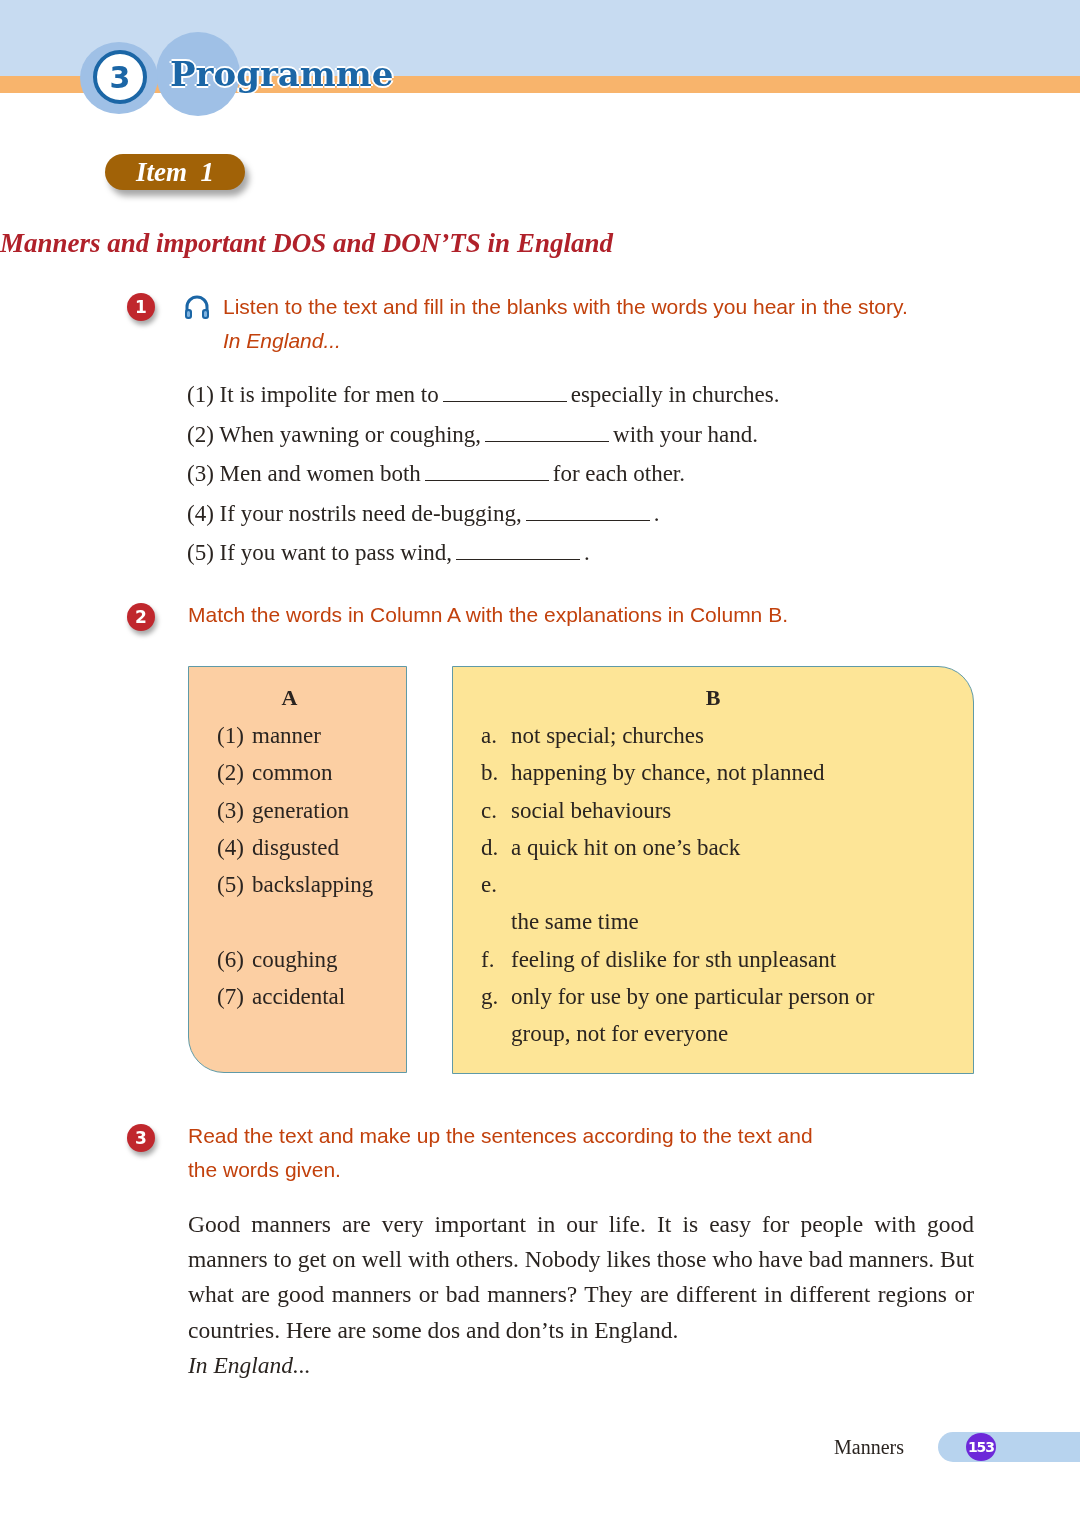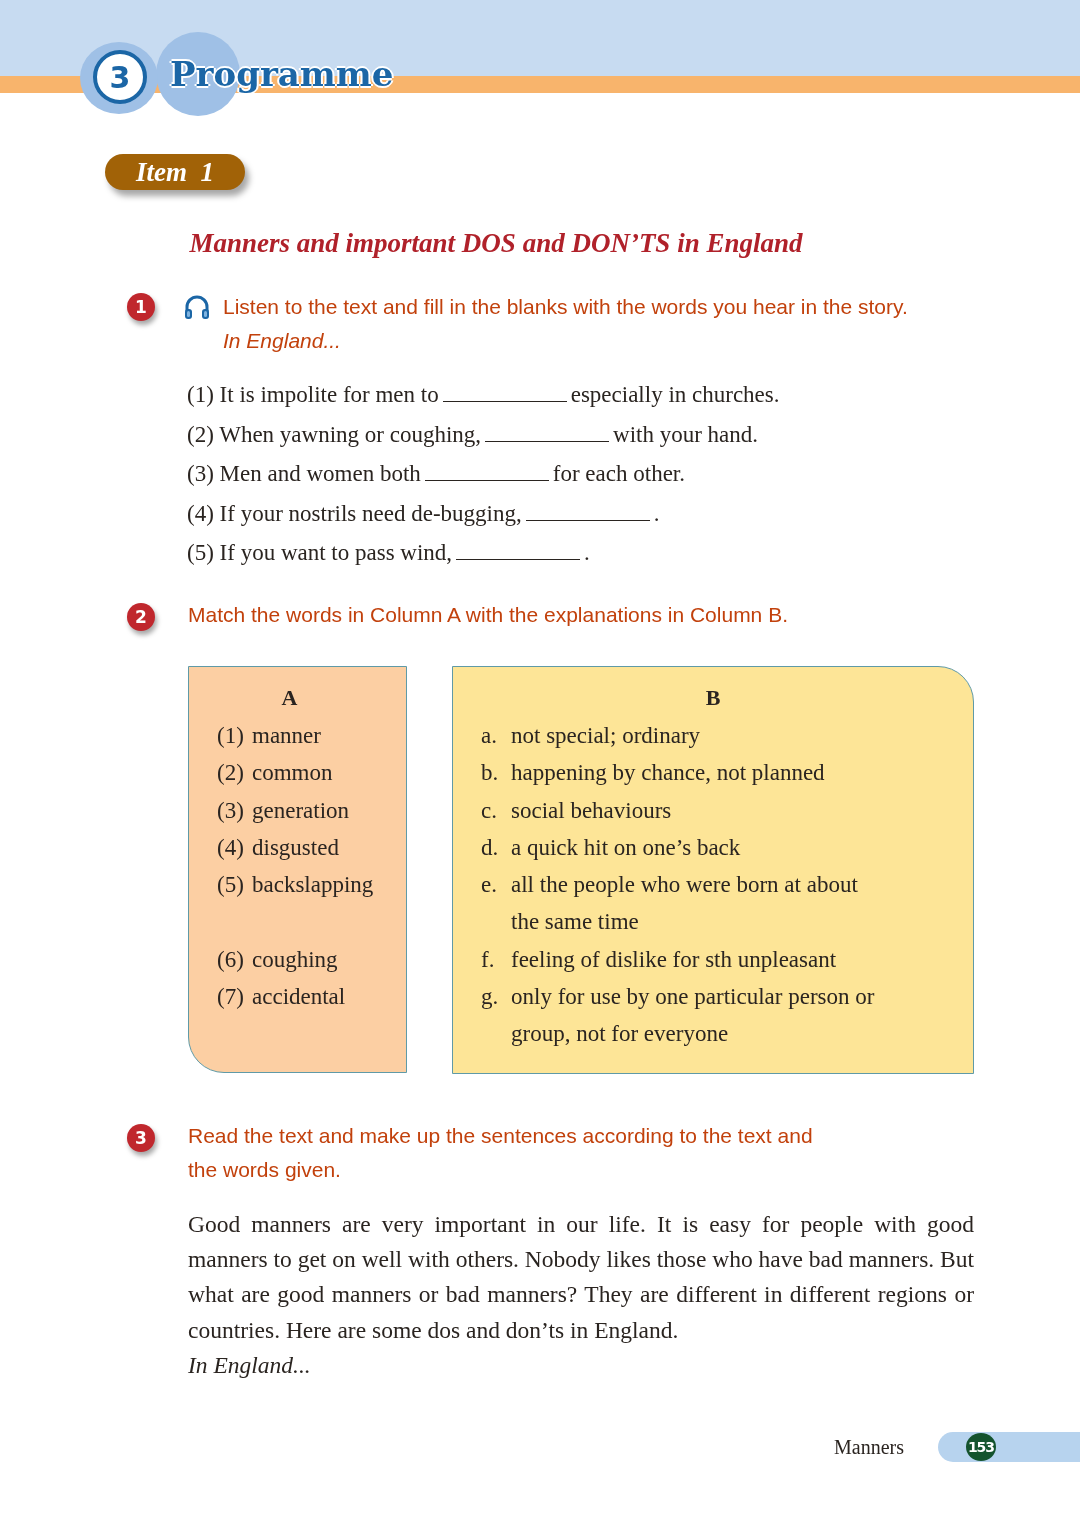--- a/index.html
+++ b/index.html
@@ -38,21 +38,21 @@
     letter-spacing: 0px;
   }
   .item-pill {
     position: absolute; left: 105px; top: 154px; width: 140px; height: 36px;
     background: #a16207; border-radius: 18px;
     box-shadow: 4px 6px 6px rgba(0,0,0,0.35);
     color: #fff; font-style: italic; font-weight: bold; font-size: 27px;
     display: flex; align-items: center; justify-content: center;
   }
   .subtitle {
-    position: absolute; left: 0; width: 992px; top: 228px; text-align: center;
+    position: absolute; left: 0; width: 992px; top: 228px; text-align: left;
     font-style: italic; font-weight: bold; font-size: 27px; color: #b0212a;
   }
   .badge {
     position: absolute; width: 28px; height: 28px; border-radius: 50%;
     background: #c0272d; color: #fff; font-family: "DejaVu Sans", sans-serif;
     font-weight: bold; font-size: 17px; display: flex; align-items: center; justify-content: center;
     box-shadow: 2px 4px 5px rgba(0,0,0,0.35);
   }
   .instr {
     position: absolute; font-family: "Liberation Sans", sans-serif; font-size: 21px;
@@ -96,21 +96,21 @@
   .passage .it { font-style: italic; }
   .footer-word {
     position: absolute; left: 834px; top: 1436px; font-size: 20px; color: #2a2420;
   }
   .footer-band {
     position: absolute; left: 938px; top: 1432px; width: 142px; height: 30px;
     background: #b7d3ee; border-radius: 15px 0 0 15px;
   }
   .footer-num {
     position: absolute; left: 966px; top: 1433px; width: 30px; height: 28px; border-radius: 50%;
-    background: #14532d; color: #fff; font-family: "DejaVu Sans", sans-serif; font-weight: bold;
+    background: #6d28d9; color: #fff; font-family: "DejaVu Sans", sans-serif; font-weight: bold;
     font-size: 14px; display: flex; align-items: center; justify-content: center; letter-spacing: -1px;
   }
 </style>
 </head>
 <body>
 
 <div class="header-band"></div>
 <div class="header-stripe"></div>
 <div class="header-bubble"></div>
 <div class="header-circle-back"></div>
@@ -193,37 +193,36 @@
         <span>accidental</span>
       </div>
   </div>
 </div>
 
 <div class="box-b">
   <div class="col-head">B</div>
   <div class="col-list">
     <div class="entry">
         <span class="lbl">a.</span>
-        <span>not special; ordinary</span>
+        <span>not special; churches</span>
       </div>
     <div class="entry">
         <span class="lbl">b.</span>
         <span>happening by chance, not planned</span>
       </div>
     <div class="entry">
         <span class="lbl">c.</span>
         <span>social behaviours</span>
       </div>
     <div class="entry">
         <span class="lbl">d.</span>
         <span>a quick hit on one’s back</span>
       </div>
     <div class="entry">
         <span class="lbl">e.</span>
-        <span>all the people who were born at about</span>
       </div>
     <div class="entry">
         <span class="lbl"></span>
         <span>the same time</span>
       </div>
     <div class="entry">
         <span class="lbl">f.</span>
         <span>feeling of dislike for sth unpleasant</span>
       </div>
     <div class="entry">

